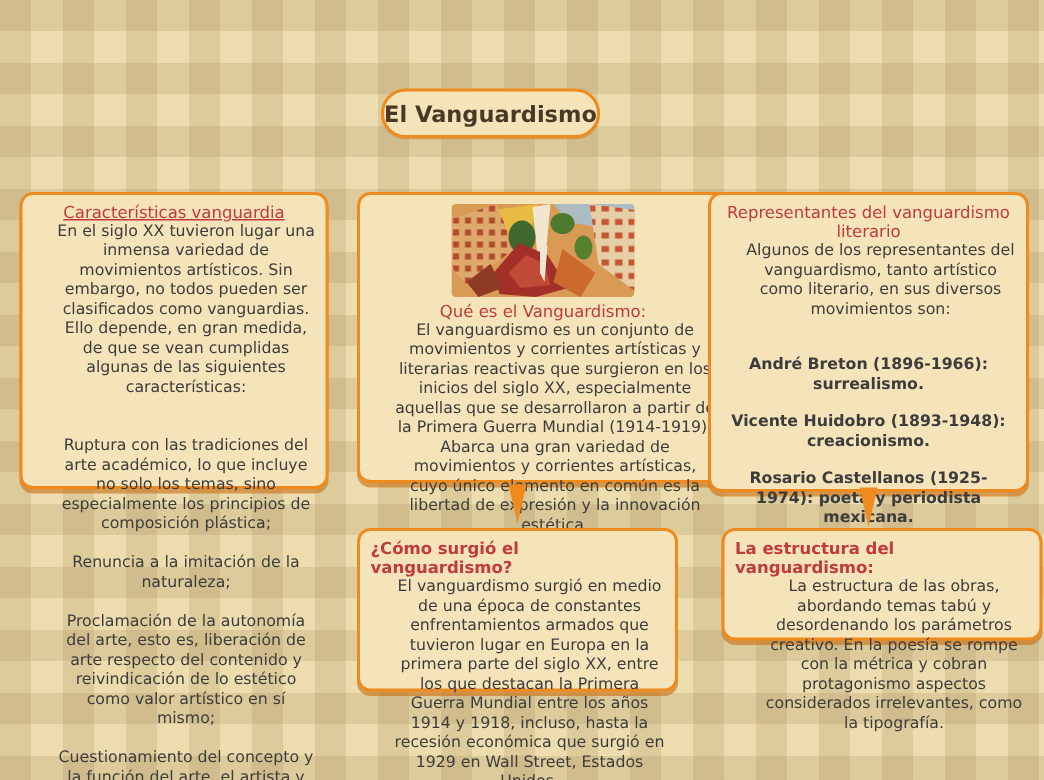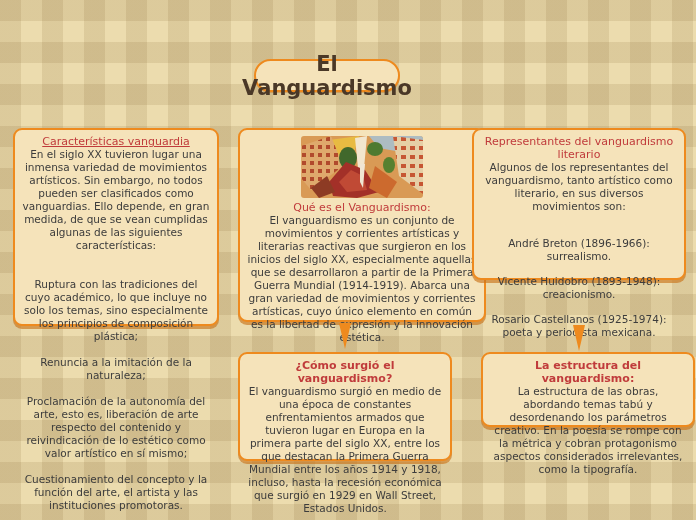--- a/index.html
+++ b/index.html
@@ -19,51 +19,51 @@
       linear-gradient(90deg, rgba(140,110,60,0.16) 0 21px, transparent 21px 42px),
       linear-gradient(180deg, rgba(140,110,60,0.16) 0 21px, transparent 21px 42px);
     background-size:42px 42px;
   }
   .title-bubble{
     position:absolute;left:254px;top:59px;width:146px;height:33px;
     background:var(--box-fill);
     border:2px solid var(--accent-orange);
     border-radius:17px;
     display:flex;align-items:center;justify-content:center;
-    font-size:21px;font-weight:bold;color:var(--title-text);
+    font-size:15px;font-weight:bold;color:var(--title-text);
     box-shadow:0 1px 0 rgba(201,116,28,0.4);
     text-align:center;
   }
   .node{
     position:absolute;
     background:var(--box-fill);
     border:2px solid var(--accent-orange);
     border-radius:9px;
     box-shadow:0 3px 0 rgba(201,116,28,0.65);
     padding:5px 7px;
     font-size:10.5px;line-height:13px;color:var(--text-color);
     text-align:center;
   }
   .node-caracteristicas{left:13px;top:128px;width:206px;height:198px;}
   .node-que-es{left:238px;top:128px;width:248px;height:194px;}
   .node-como-surgio{left:238px;top:352px;width:214px;height:109px;}
-  .node-representantes{left:472px;top:128px;width:214px;height:152px;}
+  .node-representantes{left:472px;top:128px;width:214px;height:200px;}
   .node-estructura{left:481px;top:352px;width:214px;height:75px;}
   .node-heading{color:var(--heading-red);font-size:11px;}
   .underlined{text-decoration:underline;}
-  .left-align{text-align:center;}
+  .left-align{text-align:left;}
   .bold{font-weight:bold;}
-  .para{margin-top:0;}
+  .para{margin-top:0;margin-left:16px;}
   .gap-lg{margin-top:26px;}
   .gap-md{margin-top:13px;}
   .painting{
     display:block;margin:1px auto 3px auto;width:122px;height:62px;
     border-radius:3px;overflow:hidden;
   }
-  .entry{font-weight:normal;margin-top:12px;}
+  .entry{font-weight:bold;margin-top:12px;}
   .entry.first{margin-top:24px;}
   .spike{
     position:absolute;width:0;height:0;
     border-left:6px solid transparent;
     border-right:6px solid transparent;
     border-top:26px solid var(--accent-orange);
   }
   .spike-center{left:339px;top:323px;}
   .spike-right{left:573px;top:325px;}
 </style>
@@ -72,21 +72,21 @@
 
 <div class="canvas">
 
   <div class="title-bubble">
     <span>El Vanguardismo</span>
   </div>
 
   <div class="node node-caracteristicas">
     <div class="node-heading underlined">Características vanguardia</div>
     <div class="para">En el siglo XX tuvieron lugar una inmensa variedad de movimientos artísticos. Sin embargo, no todos pueden ser clasificados como vanguardias. Ello depende, en gran medida, de que se vean cumplidas algunas de las siguientes características:</div>
-    <div class="para gap-lg">Ruptura con las tradiciones del cuyo académico, lo que incluye no solo los temas, sino especialmente los principios de composición plástica;</div>
+    <div class="para gap-lg">Ruptura con las tradiciones del arte académico, lo que incluye no solo los temas, sino especialmente los principios de composición plástica;</div>
     <div class="para gap-md">Renuncia a la imitación de la naturaleza;</div>
     <div class="para gap-md">Proclamación de la autonomía del arte, esto es, liberación de arte respecto del contenido y reivindicación de lo estético como valor artístico en sí mismo;</div>
     <div class="para gap-md">Cuestionamiento del concepto y la función del arte, el artista y las instituciones promotoras.</div>
   </div>
 
   <div class="node node-que-es">
     <svg class="painting" viewBox="0 0 122 62">
       <defs>
         <pattern id="win1" width="8" height="8" patternUnits="userSpaceOnUse">
           <rect width="8" height="8" fill="#dfa96c"></rect>

